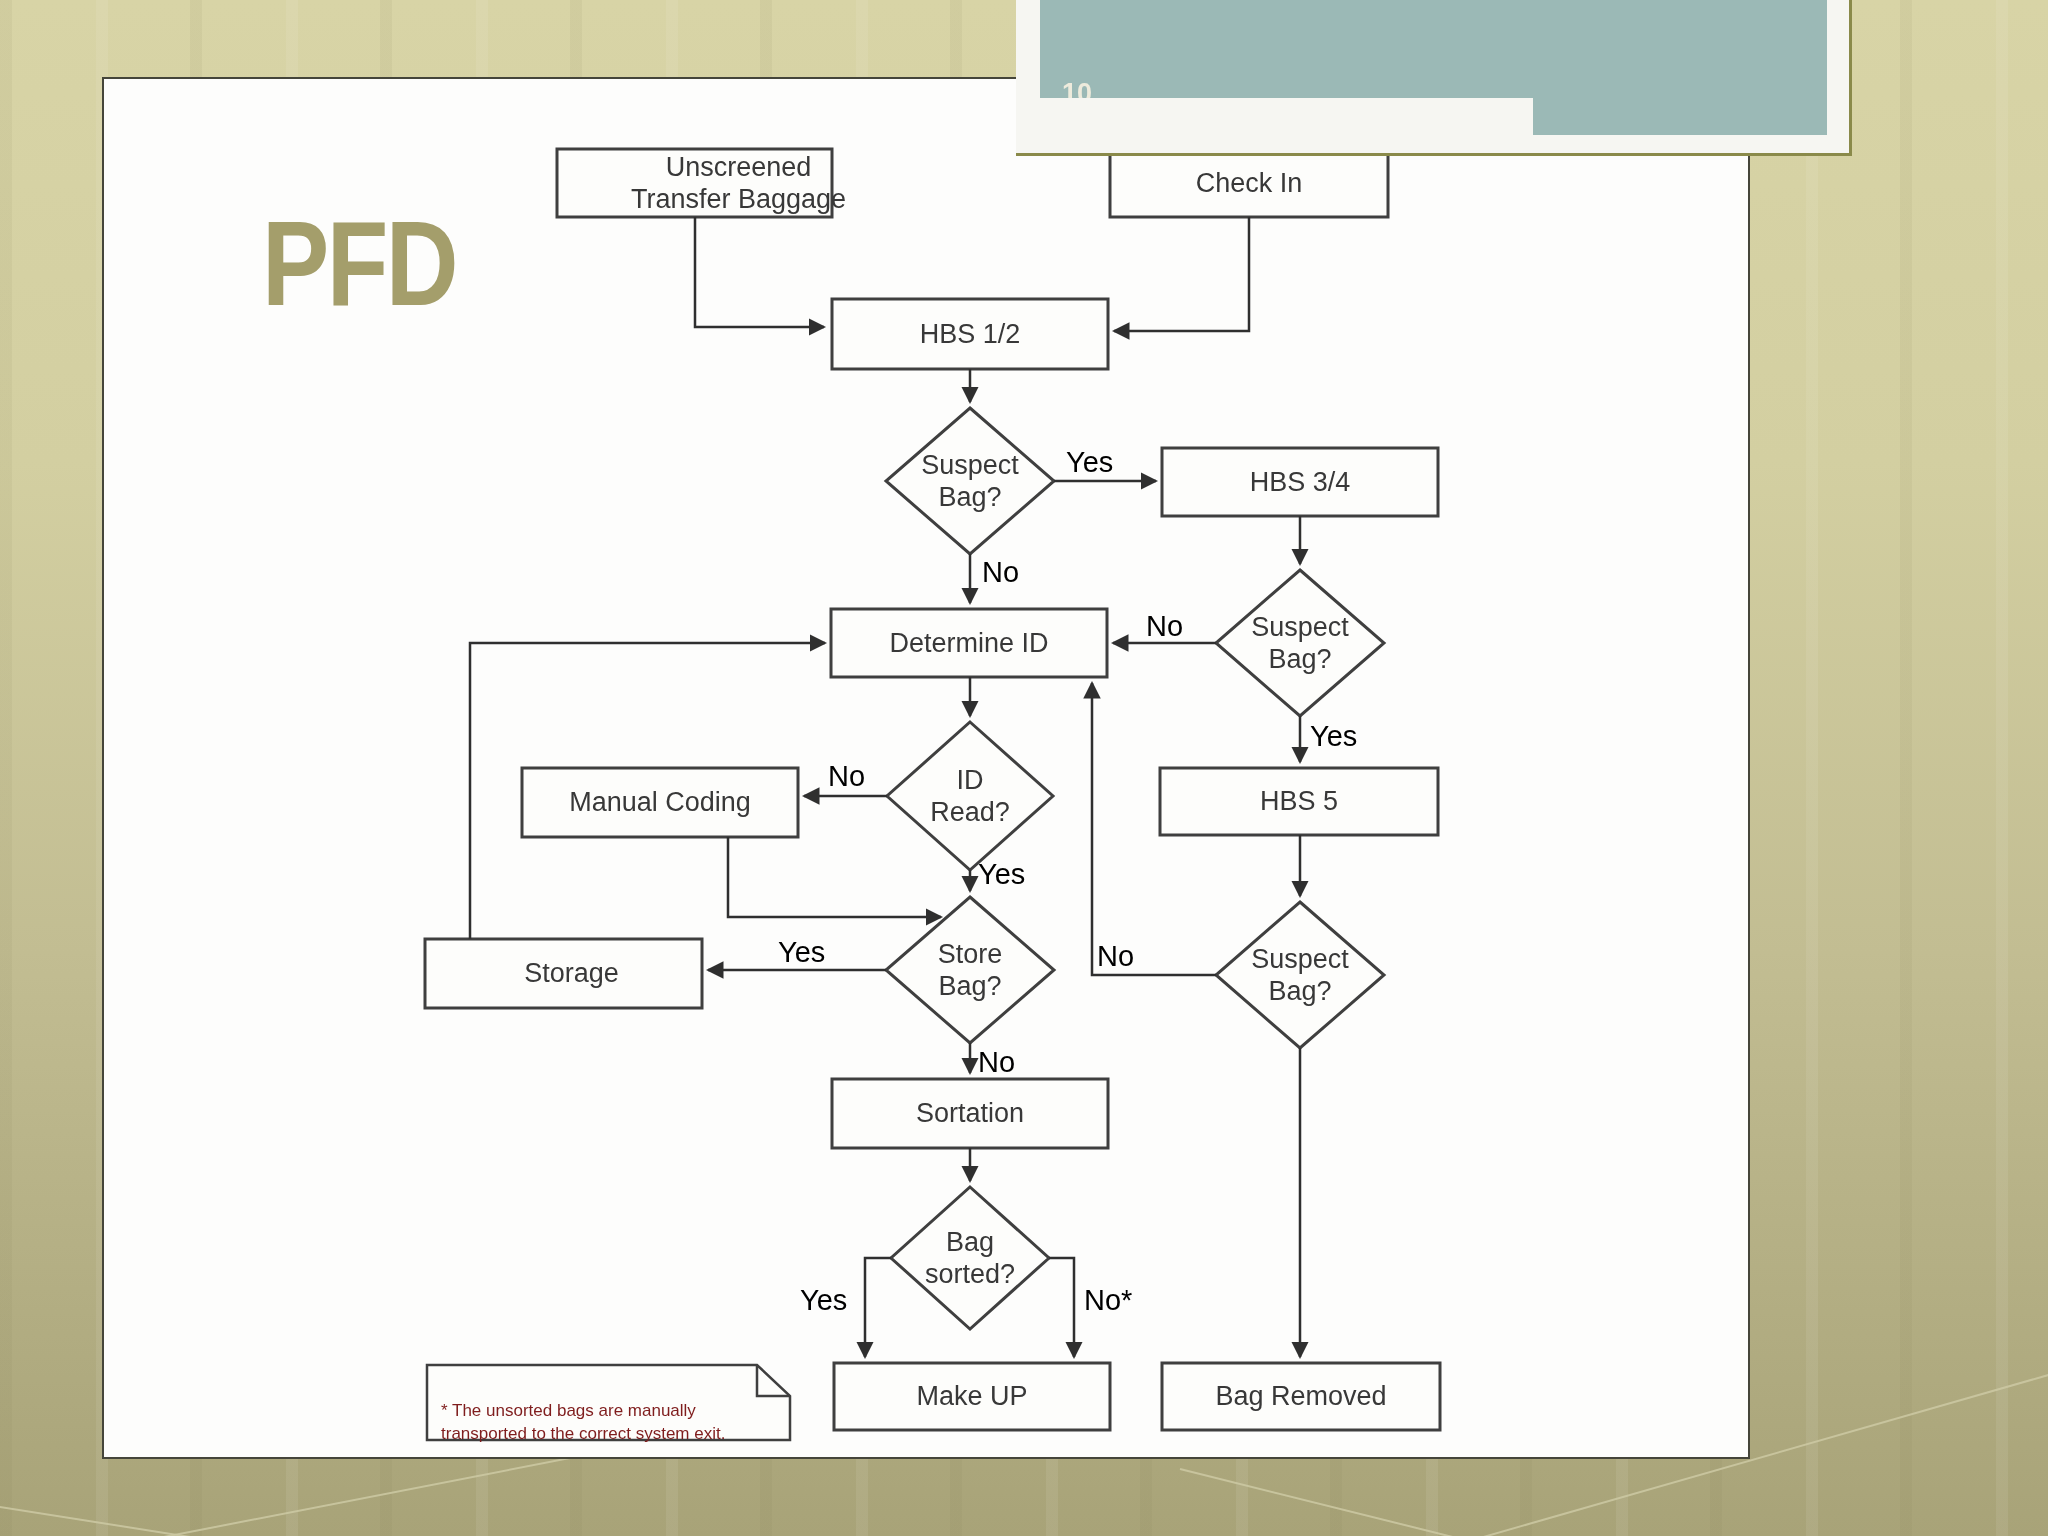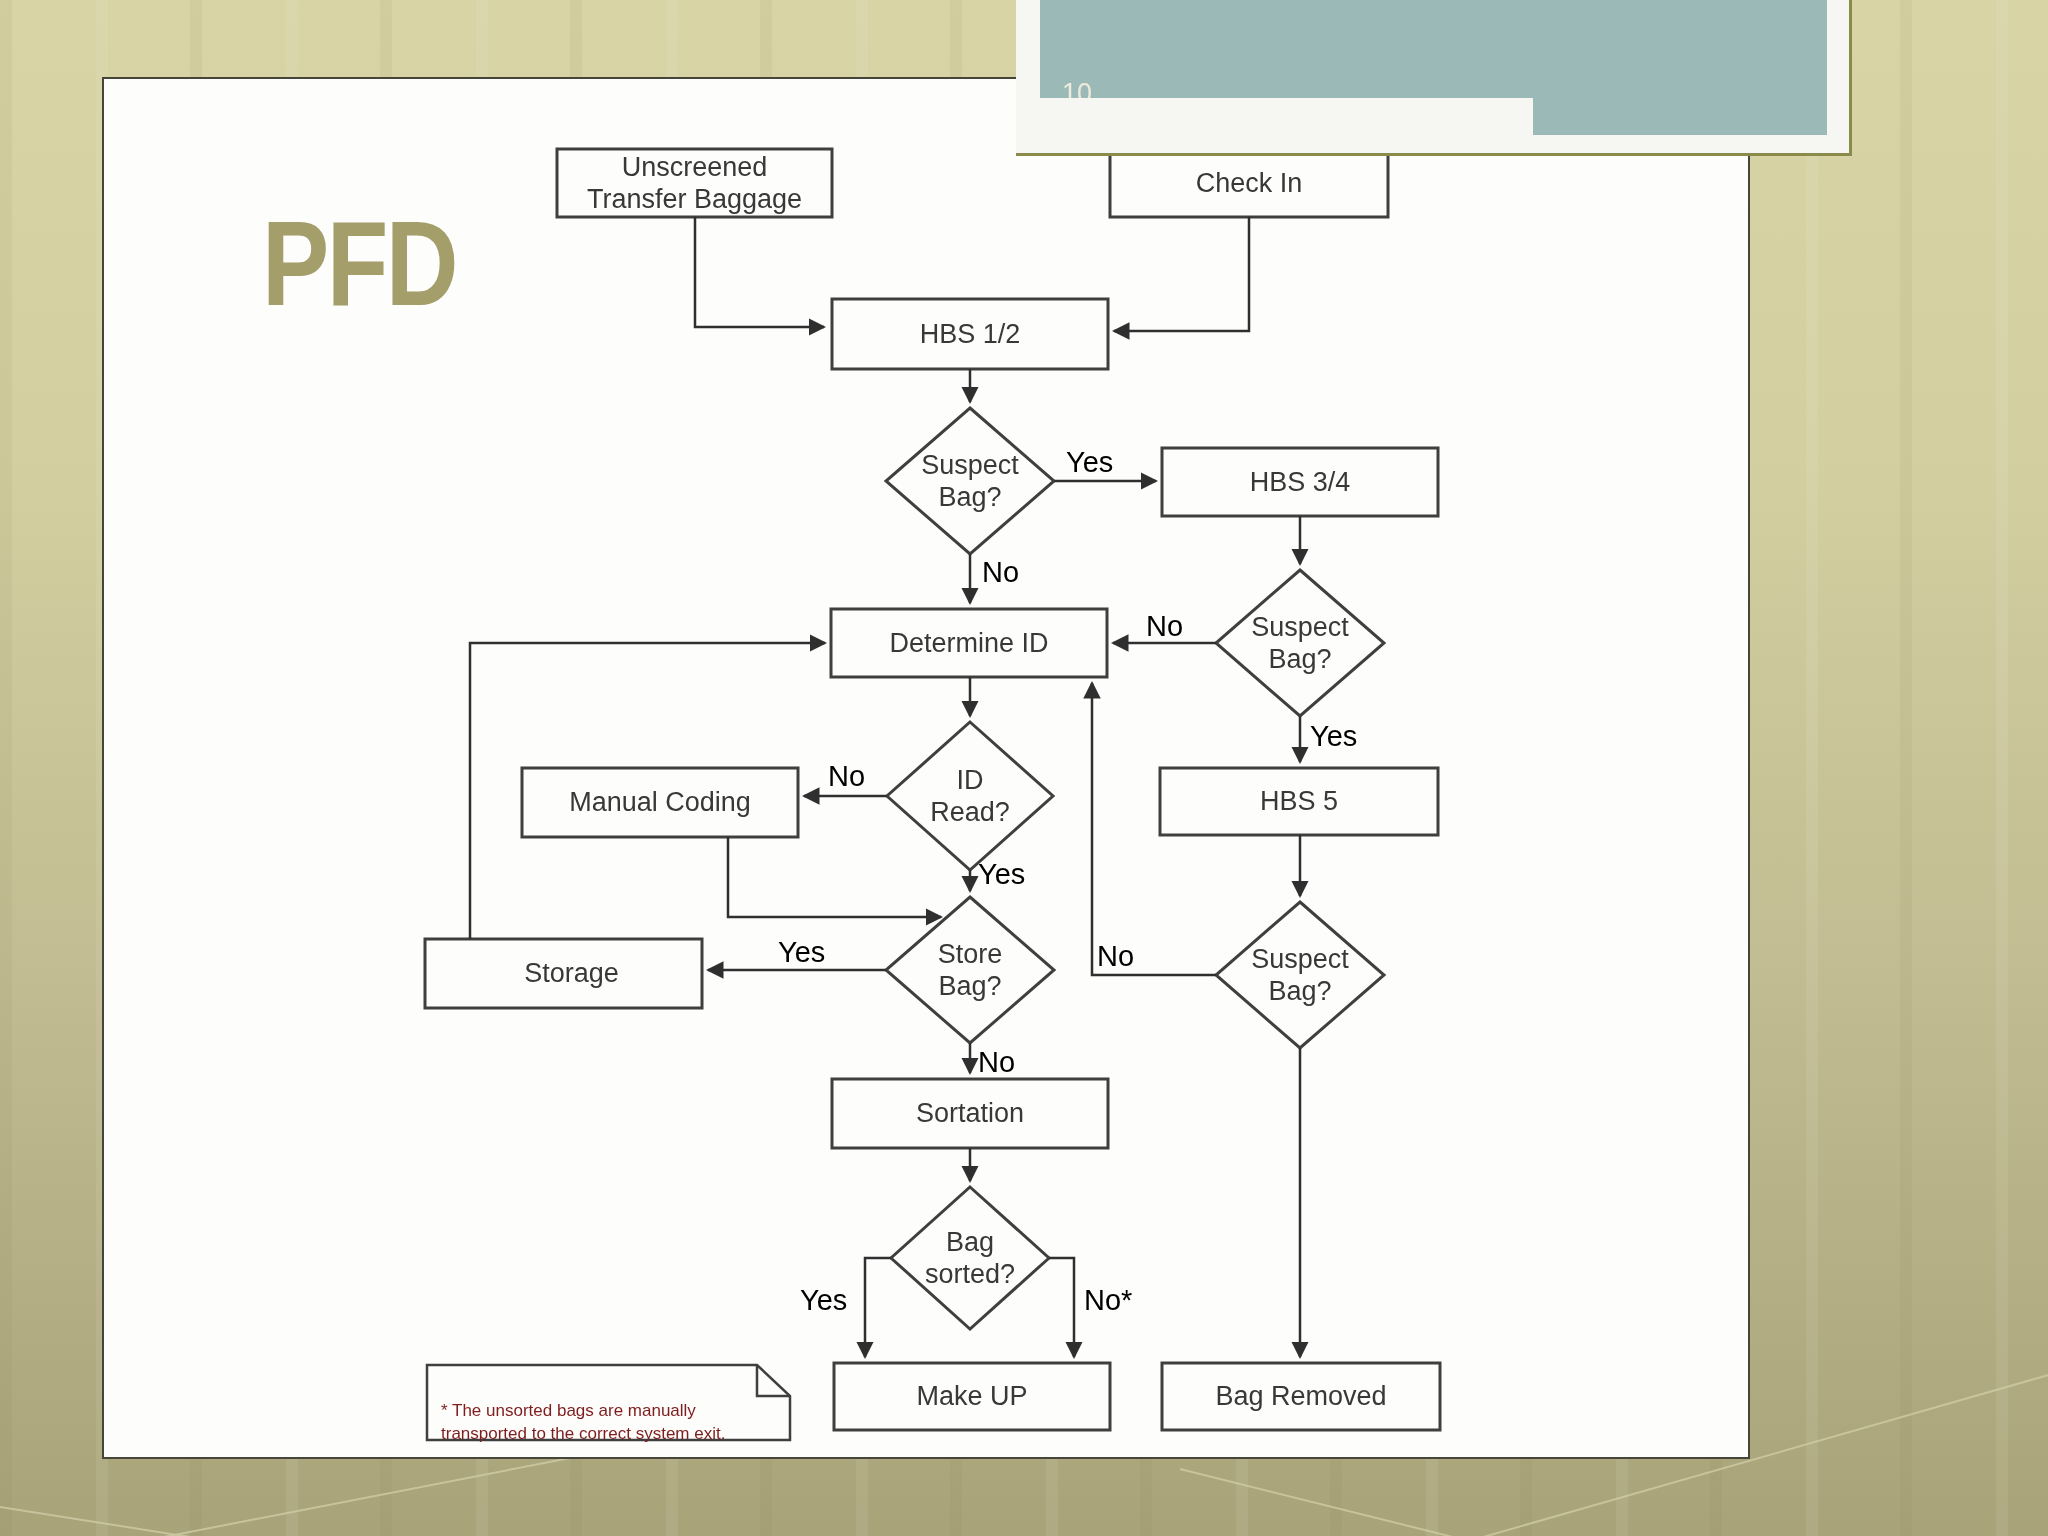--- a/index.html
+++ b/index.html
@@ -14,21 +14,21 @@
     background:#fdfdfc;border:2px solid #45453a;box-sizing:border-box;}
   .pfd-title{position:absolute;left:158px;top:118px;font-size:120px;font-weight:bold;
     color:#a49e6b;letter-spacing:-3px;transform:scaleX(.84);transform-origin:left top;line-height:1.1;}
   svg.flow{position:absolute;left:0;top:0;z-index:3;}
   .nlabel{position:absolute;display:flex;align-items:center;justify-content:center;
     text-align:center;font-size:27px;color:#383838;white-space:pre-line;z-index:4;line-height:1.2;}
   .elabel{position:absolute;font-size:29px;color:#000000;z-index:4;}
   .note-text{position:absolute;left:441px;top:1400px;width:305px;font-size:17px;
     line-height:1.35;color:#7f1d1d;z-index:4;}
   .photo{position:absolute;left:1016px;top:0;width:833px;height:153px;background:#f6f6f2;
-    border-right:3px solid #8a8a4a;border-bottom:3px solid #8a8a4a;box-sizing:content-box;z-index:6;}
+    border-right:3px solid #8a8a4a;border-bottom:3px solid #8a8a4a;box-sizing:content-box;z-index:6;font-weight:bold;}
   .teal-a{position:absolute;left:24px;top:0;width:787px;height:98px;background:#9bb9b6;overflow:hidden;}
   .teal-b{position:absolute;left:517px;top:0;width:294px;height:135px;background:#9bb9b6;}
   .page-num{position:absolute;left:22px;top:78px;font-size:27px;color:#eeebdc;}
 </style>
 </head>
 <body>
 
 <div class="canvas">
 
   <div class="backdrop">
@@ -95,21 +95,21 @@
       <polyline points="470,939 470,643 825,643"></polyline>
       <polyline points="1216,975 1092,975 1092,683"></polyline>
       <polyline points="1300,1048 1300,1357"></polyline>
       <polyline points="1300,835 1300,896"></polyline>
       <polyline points="970,1148 970,1181"></polyline>
       <polyline points="891,1258 865,1258 865,1357"></polyline>
       <polyline points="1049,1258 1074,1258 1074,1357"></polyline>
     </g>
   </svg>
 
-  <div class="nlabel" style="left:557px;top:149px;width:275px;height:68px;">Unscreened
+  <div class="nlabel" style="left:557px;top:149px;width:275px;height:68px;padding-left:44px;">Unscreened
 Transfer Baggage</div>
   <div class="nlabel" style="left:1110px;top:149px;width:278px;height:68px;">Check In</div>
   <div class="nlabel" style="left:832px;top:299px;width:276px;height:70px;">HBS 1/2</div>
   <div class="nlabel" style="left:886px;top:408px;width:168px;height:146px;">Suspect
 Bag?</div>
   <div class="nlabel" style="left:1162px;top:448px;width:276px;height:68px;">HBS 3/4</div>
   <div class="nlabel" style="left:831px;top:609px;width:276px;height:68px;">Determine ID</div>
   <div class="nlabel" style="left:1216px;top:570px;width:168px;height:146px;">Suspect
 Bag?</div>
   <div class="nlabel" style="left:1160px;top:768px;width:278px;height:67px;">HBS 5</div>

